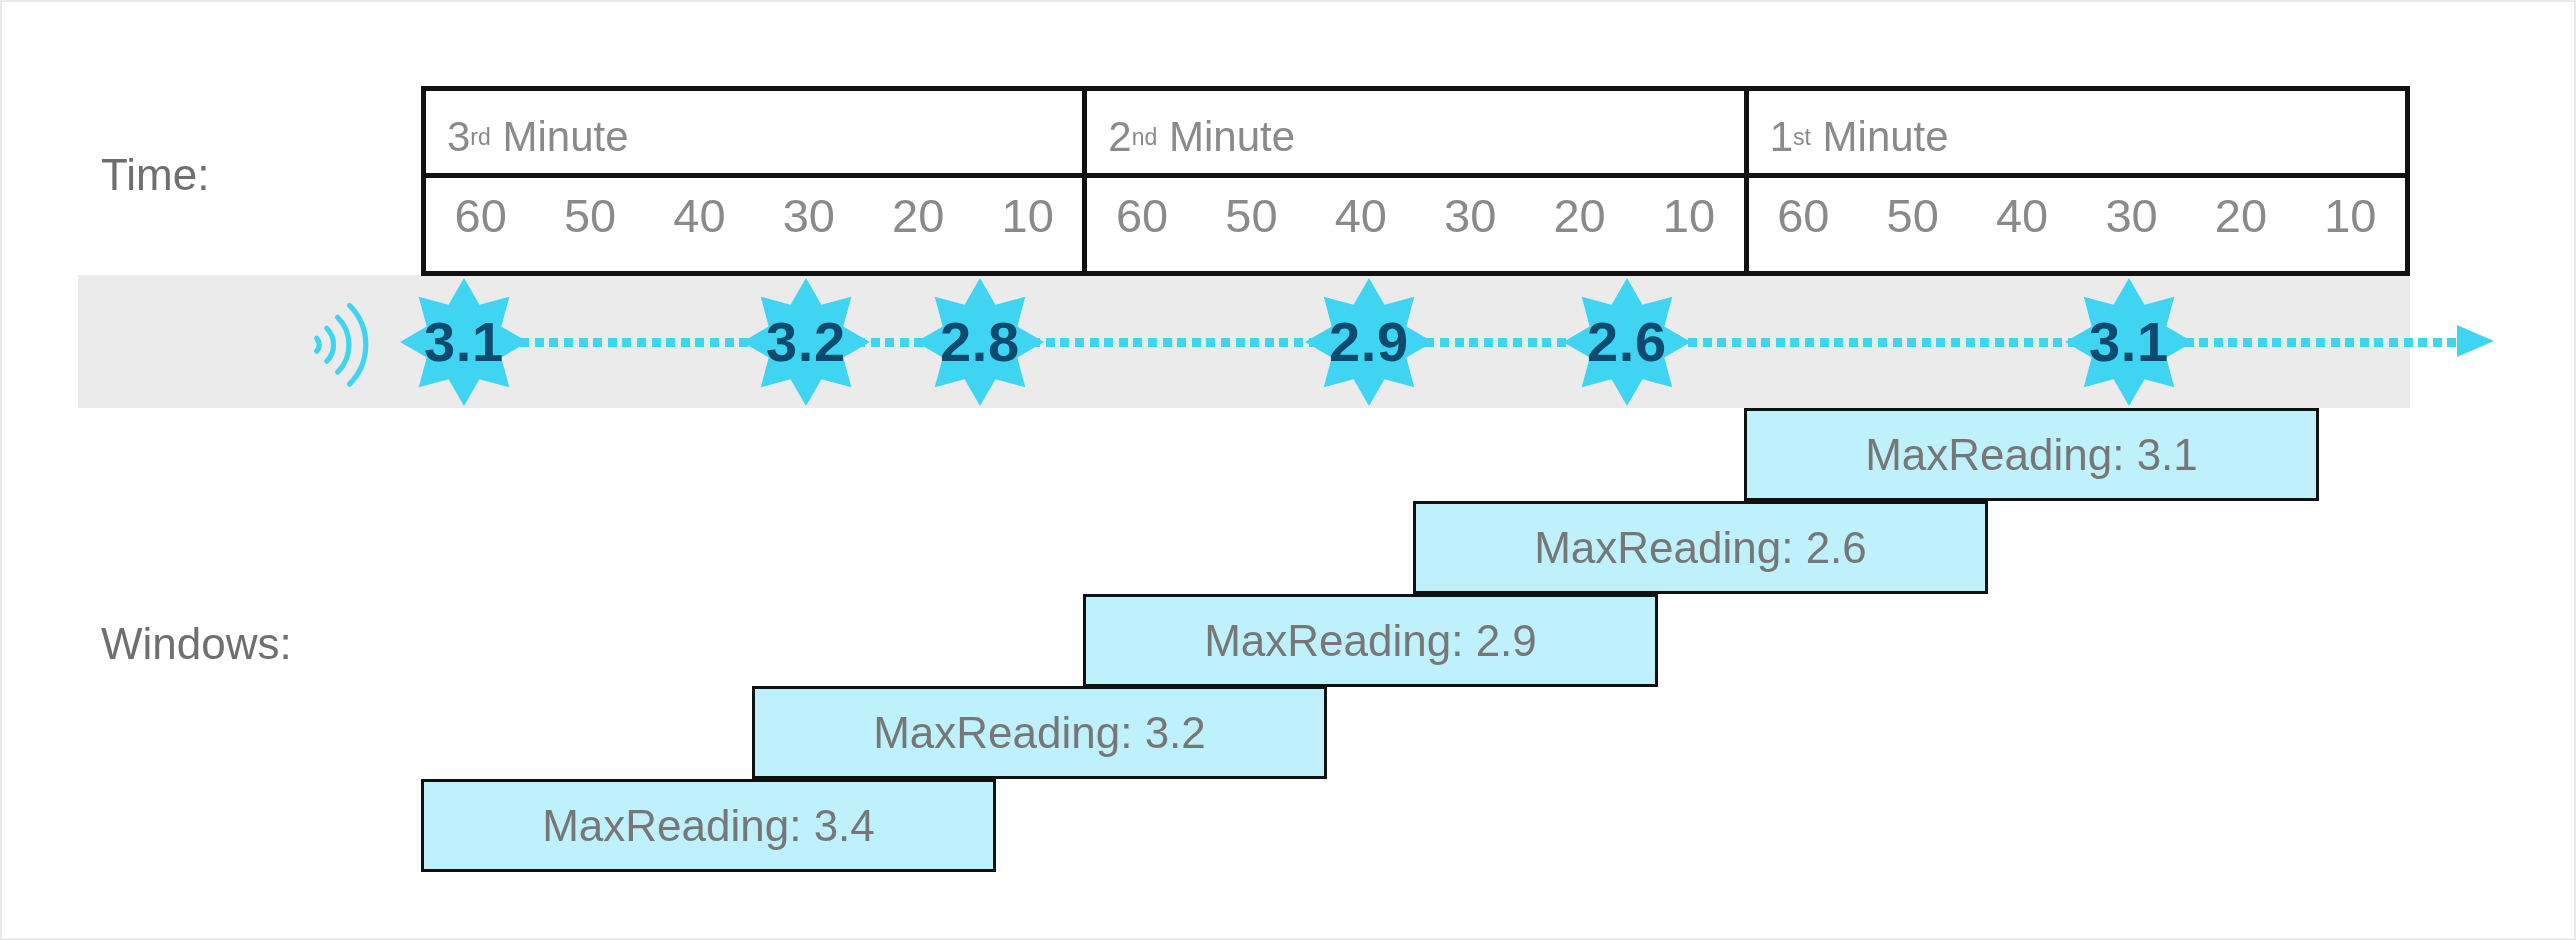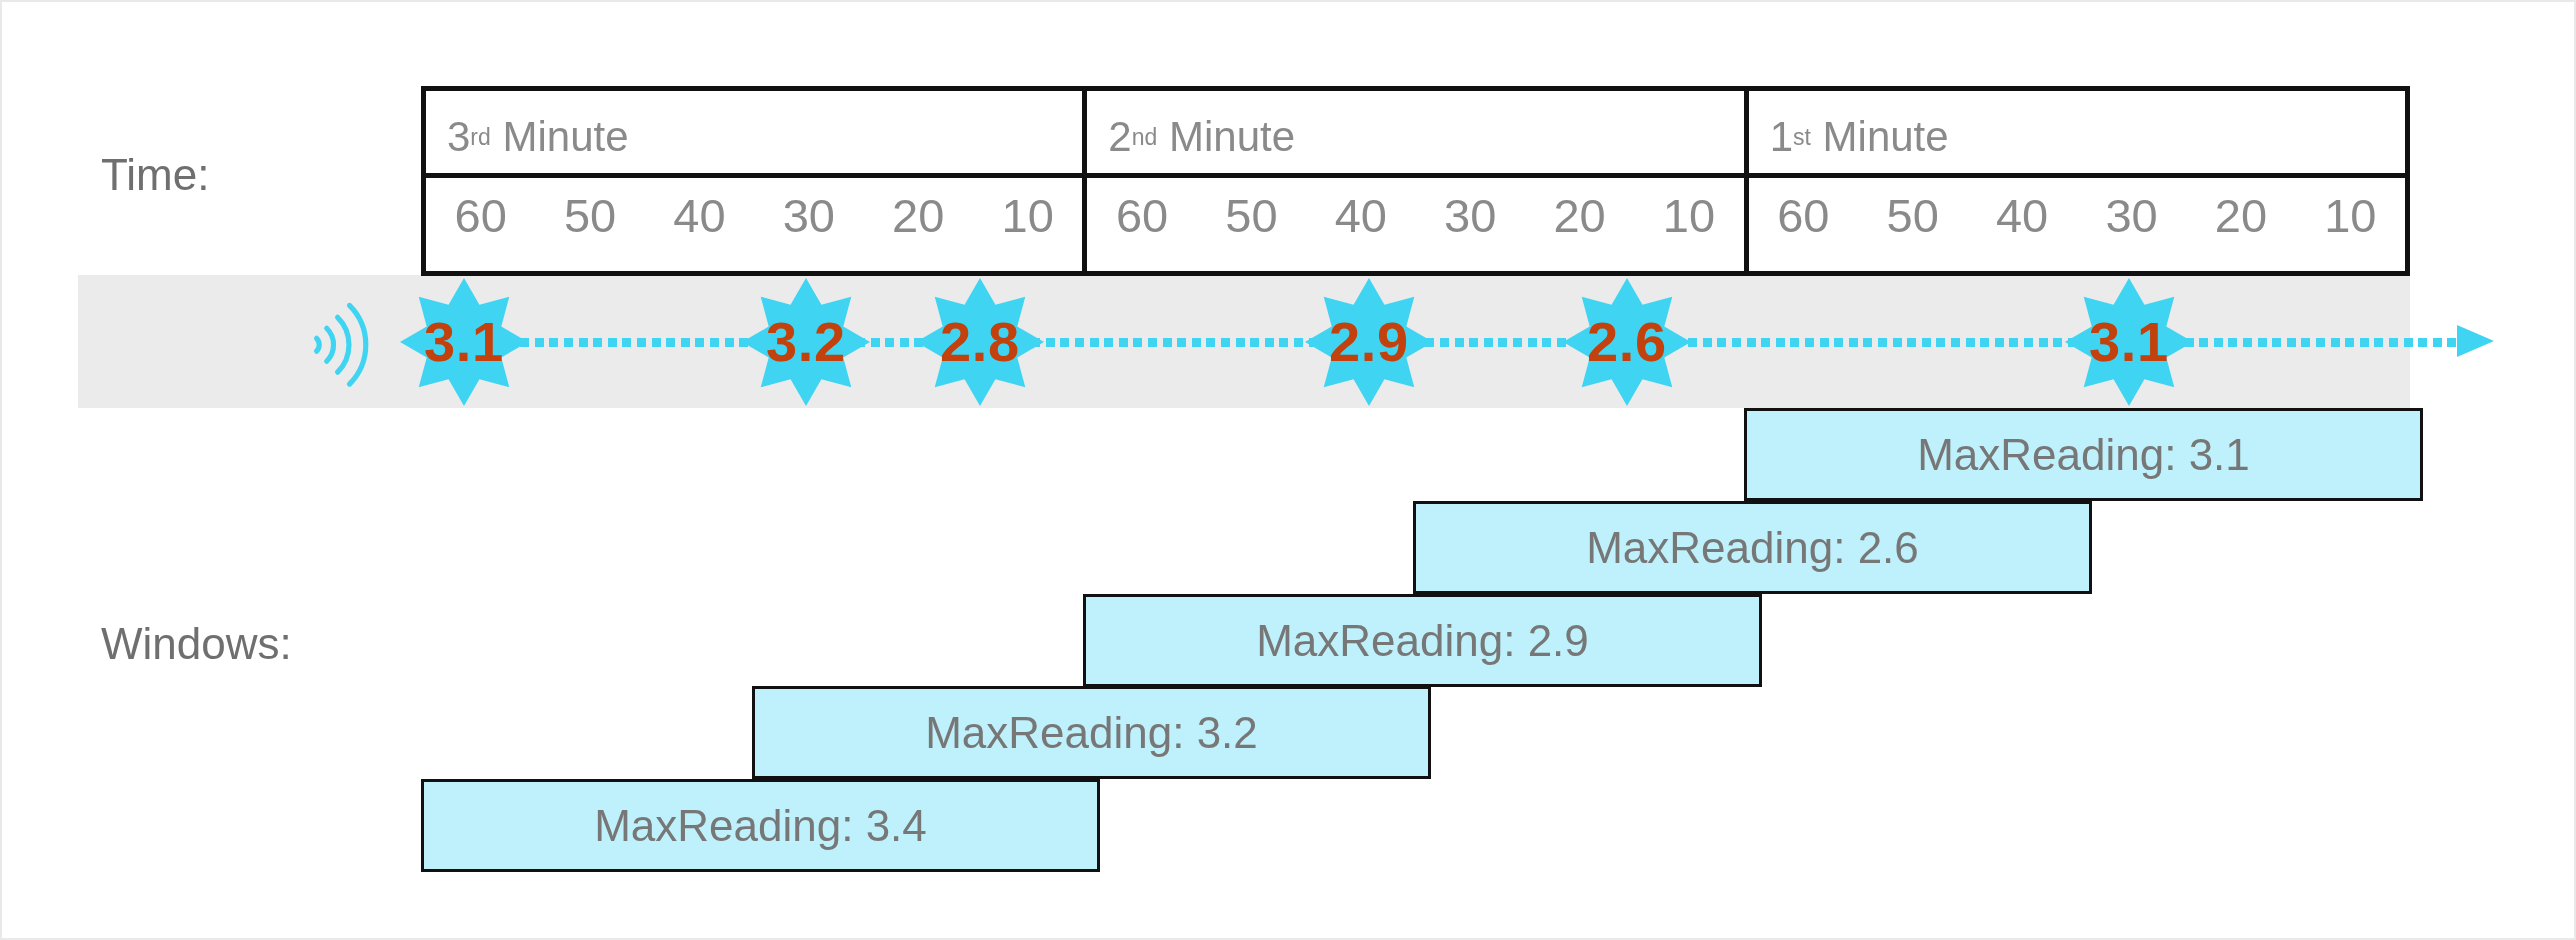--- a/index.html
+++ b/index.html
@@ -85,27 +85,27 @@
     border-bottom:16.7px solid transparent;
     border-left:37px solid var(--cyan);
   }
   .burst{
     position:absolute;width:128px;height:128px;
     display:flex;align-items:center;justify-content:center;
   }
   .burst svg{position:absolute;left:0;top:0;width:128px;height:128px;}
   .burst .val{
     position:relative;
-    color:#c2410c;font-size:56px;font-weight:bold;line-height:1;
+    color:#0c4a6e;font-size:56px;font-weight:bold;line-height:1;
     letter-spacing:0.7px;
   }
 
   
   .window-box{
-    position:absolute;width:679px;height:93px;
+    position:absolute;width:575px;height:93px;
     box-sizing:border-box;
     background:var(--pale);
     border:3.5px solid var(--line);
     display:flex;align-items:center;justify-content:center;
     color:var(--wtext);font-size:44px;line-height:1;
     white-space:nowrap;
   }
 </style>
 </head>
 <body>

